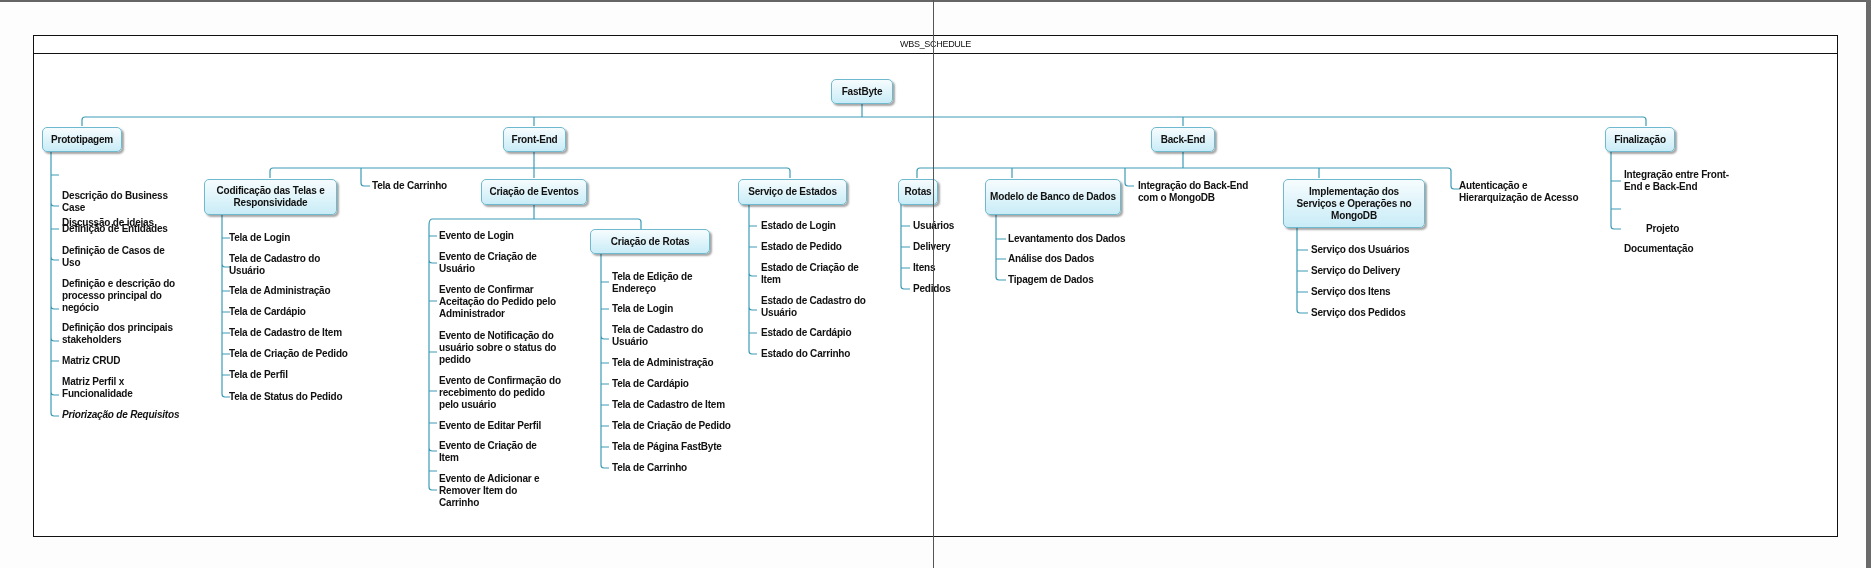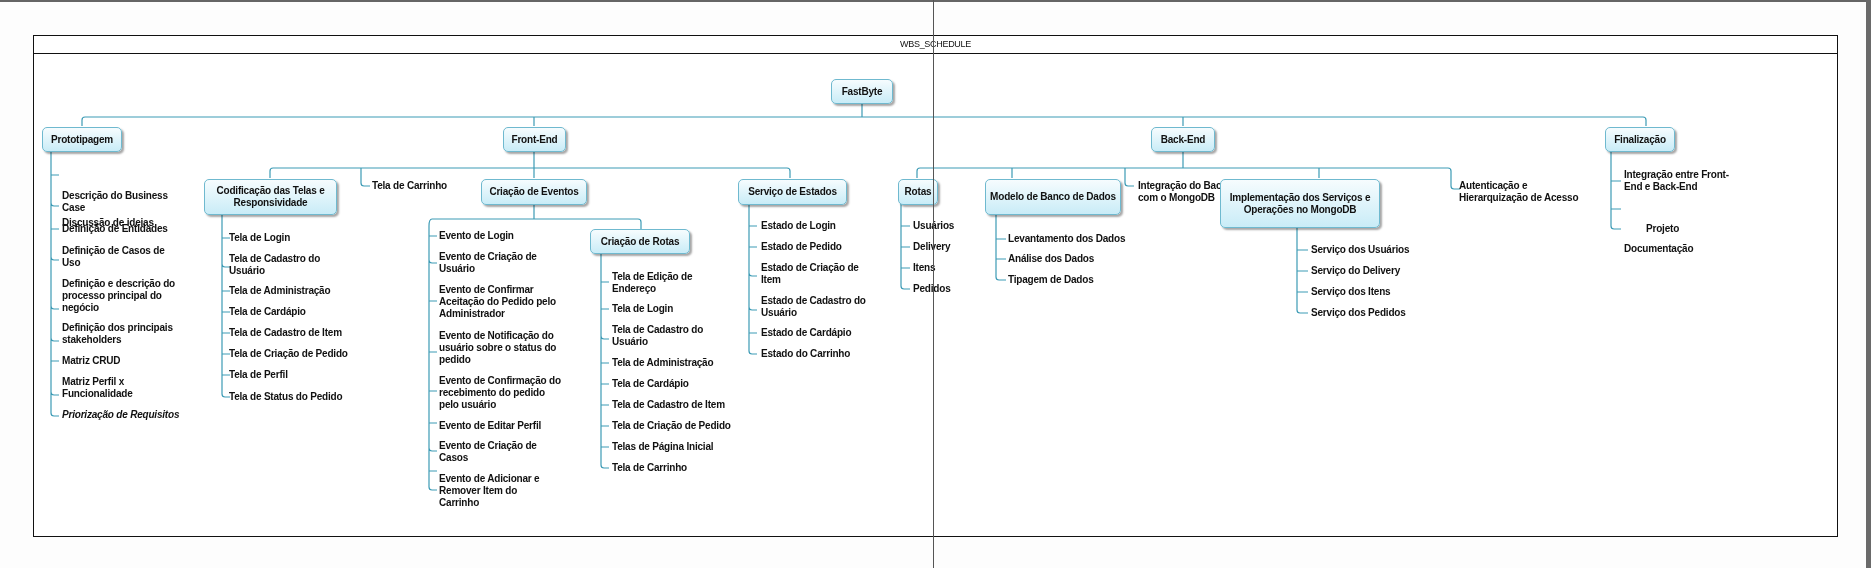--- a/index.html
+++ b/index.html
@@ -102,45 +102,45 @@
 <div class="leaf" style="left:229px;top:348px;width:130px;">Tela de Criação de Pedido</div>
 <div class="leaf" style="left:229px;top:369px;width:125px;">Tela de Perfil</div>
 <div class="leaf" style="left:229px;top:391px;width:130px;">Tela de Status do Pedido</div>
 
 <div class="leaf" style="left:439px;top:230px;width:120px;">Evento de Login</div>
 <div class="leaf" style="left:439px;top:251px;width:112px;">Evento de Criação de Usuário</div>
 <div class="leaf" style="left:439px;top:284px;width:125px;">Evento de Confirmar Aceitação do Pedido pelo Administrador</div>
 <div class="leaf" style="left:439px;top:330px;width:125px;">Evento de Notificação do usuário sobre o status do pedido</div>
 <div class="leaf" style="left:439px;top:375px;width:125px;">Evento de Confirmação do recebimento do pedido pelo usuário</div>
 <div class="leaf" style="left:439px;top:420px;width:120px;">Evento de Editar Perfil</div>
-<div class="leaf" style="left:439px;top:440px;width:112px;">Evento de Criação de Casos</div>
+<div class="leaf" style="left:439px;top:440px;width:112px;">Evento de Criação de Item</div>
 <div class="leaf" style="left:439px;top:473px;width:115px;">Evento de Adicionar e Remover Item do Carrinho</div>
 
-<div class="node" style="left:590px;top:229px;width:100px;height:25px;">Criação de Rotas</div>
+<div class="node" style="left:590px;top:229px;width:120px;height:25px;">Criação de Rotas</div>
 <div class="leaf" style="left:612px;top:271px;width:95px;">Tela de Edição de Endereço</div>
 <div class="leaf" style="left:612px;top:303px;width:110px;">Tela de Login</div>
 <div class="leaf" style="left:612px;top:324px;width:100px;">Tela de Cadastro do Usuário</div>
 <div class="leaf" style="left:612px;top:357px;width:120px;">Tela de Administração</div>
 <div class="leaf" style="left:612px;top:378px;width:115px;">Tela de Cardápio</div>
 <div class="leaf" style="left:612px;top:399px;width:120px;">Tela de Cadastro de Item</div>
 <div class="leaf" style="left:612px;top:420px;width:130px;">Tela de Criação de Pedido</div>
-<div class="leaf" style="left:612px;top:441px;width:125px;">Telas de Página Inicial</div>
+<div class="leaf" style="left:612px;top:441px;width:125px;">Tela de Página FastByte</div>
 <div class="leaf" style="left:612px;top:462px;width:115px;">Tela de Carrinho</div>
 
 <div class="leaf" style="left:761px;top:220px;width:115px;">Estado de Login</div>
 <div class="leaf" style="left:761px;top:241px;width:115px;">Estado de Pedido</div>
 <div class="leaf" style="left:761px;top:262px;width:105px;">Estado de Criação de Item</div>
 <div class="leaf" style="left:761px;top:295px;width:115px;">Estado de Cadastro do Usuário</div>
 <div class="leaf" style="left:761px;top:327px;width:115px;">Estado de Cardápio</div>
 <div class="leaf" style="left:761px;top:348px;width:115px;">Estado do Carrinho</div>
 
 <div class="node" style="left:898px;top:179px;width:40px;height:26px;">Rotas</div>
 <div class="node" style="left:985px;top:179px;width:136px;height:36px;">Modelo de Banco de Dados</div>
 <div class="leaf" style="left:1138px;top:180px;width:115px;">Integração do Back-End com o MongoDB</div>
-<div class="node" style="left:1220px;top:179px;width:160px;height:49px;">Implementação dos Serviços e Operações no MongoDB</div>
+<div class="node" style="left:1283px;top:179px;width:142px;height:49px;">Implementação dos Serviços e Operações no MongoDB</div>
 <div class="leaf" style="left:1459px;top:180px;width:125px;">Autenticação e Hierarquização de Acesso</div>
 
 <div class="leaf" style="left:913px;top:220px;width:60px;">Usuários</div>
 <div class="leaf" style="left:913px;top:241px;width:60px;">Delivery</div>
 <div class="leaf" style="left:913px;top:262px;width:60px;">Itens</div>
 <div class="leaf" style="left:913px;top:283px;width:60px;">Pedidos</div>
 
 <div class="leaf" style="left:1008px;top:233px;width:130px;">Levantamento dos Dados</div>
 <div class="leaf" style="left:1008px;top:253px;width:120px;">Análise dos Dados</div>
 <div class="leaf" style="left:1008px;top:274px;width:120px;">Tipagem de Dados</div>

